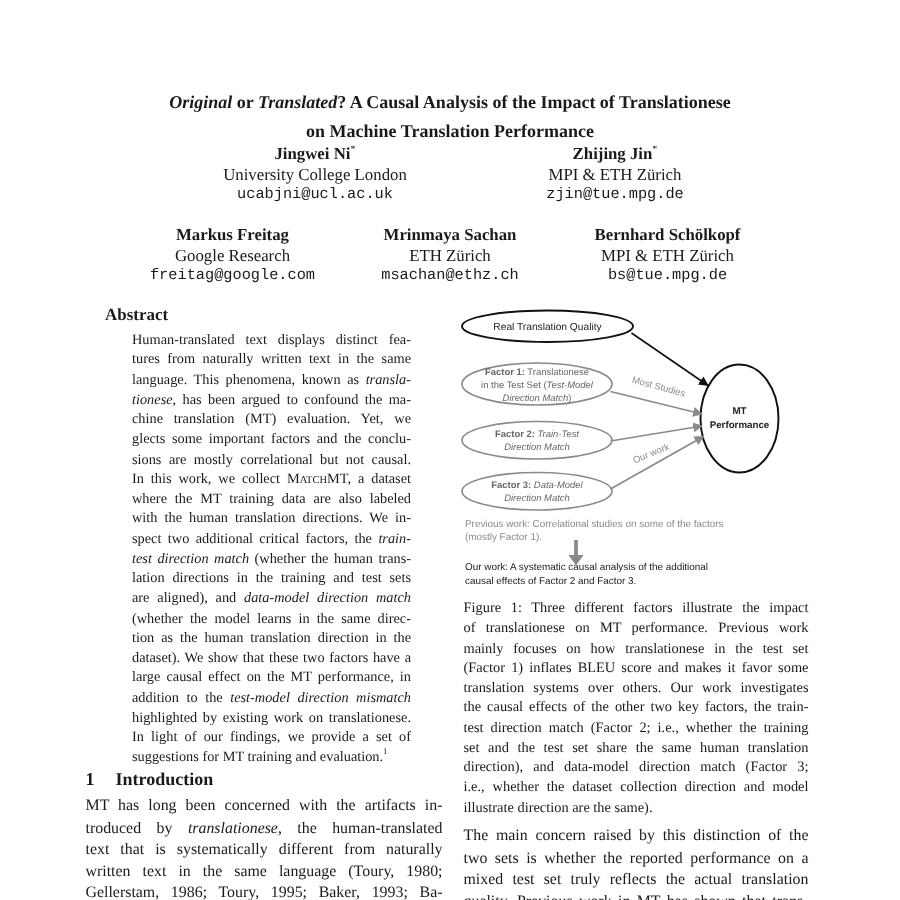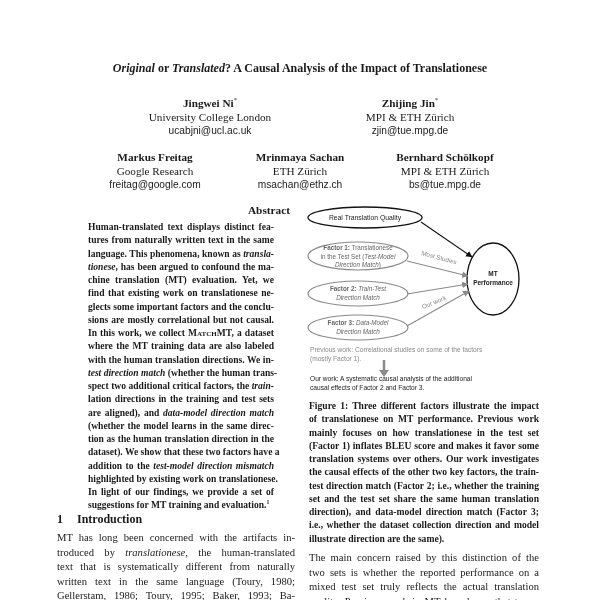--- a/index.html
+++ b/index.html
@@ -2,39 +2,40 @@
 <html><head>
 <meta charset="utf-8">
 <style>
   html, body { margin:0; padding:0; background:#ffffff; }
   body { width:600px; height:600px; position:relative; overflow:hidden; color:#1a1a1a; font-family:"Liberation Serif", serif; }
   .abs { position:absolute; }
   .title { left:40px; width:520px; top:59px; text-align:center; font-weight:bold; font-size:12px; line-height:19px; }
   .title i { font-style:italic; }
   .author { text-align:center; font-size:11.2px; line-height:14px; }
   .author .nm { font-weight:bold; }
-  .author .em { font-family:Liberation Sans, sans-serif; font-size:10.2px; }
-  .abstract-h { left:70px; width:220px; top:204px; text-align:right; font-weight:bold; font-size:11.3px; }
+  .author .em { font-family:Liberation Mono, monospace; font-size:10.2px; }
+  .abstract-h { left:70px; width:220px; top:204px; text-align:left; font-weight:bold; font-size:11.3px; }
   .para { font-size:9.55px; line-height:13.25px; text-align:justify; }
-  .para .ln { display:block; white-space:nowrap; text-align:justify; text-align-last:justify; height:13.25px;font-weight:bold; }
+  .para .ln { display:block; white-space:nowrap; text-align:justify; text-align-last:justify; height:13.25px; }
   .para .ln.last { text-align-last:left; }
   .intro-h { left:57px; top:512px; font-weight:bold; font-size:12px; }
   .intro-h span { margin-right:14px; }
   .body-text { font-size:10.6px; line-height:14.6px; }
   .body-text .ln { display:block; white-space:nowrap; text-align:justify; text-align-last:justify; height:14.6px; }
   .sc { font-variant:small-caps; }
   .fig-svg { left:300px; top:200px; }
   .fig-note { font-family:"Liberation Sans", sans-serif; font-size:6.6px; line-height:9px; }
   sup { font-size:60%; vertical-align:super; line-height:0; }
 </style>
 </head>
 <body>
 
 <div class="abs title">
   <div><i>Original</i><span> or </span><i>Translated</i><span>? A Causal Analysis of the Impact of Translationese</span></div>
+  <div>on Machine Translation Performance</div>
 </div>
 
 <div class="abs author" style="left:130px; width:160px; top:96px;">
   <div><span class="nm">Jingwei Ni</span><sup>*</sup></div>
   <div>University College London</div>
   <div class="em">ucabjni@ucl.ac.uk</div>
 </div>
 <div class="abs author" style="left:330px; width:160px; top:96px;">
   <div><span class="nm">Zhijing Jin</span><sup>*</sup></div>
   <div>MPI &amp; ETH Zürich</div>
@@ -57,33 +58,33 @@
   <div class="em">bs@tue.mpg.de</div>
 </div>
 
 <div class="abs abstract-h">Abstract</div>
 <div class="abs para" style="left:88px; width:186px; top:220px;">
   <span class="ln">Human-translated text displays distinct fea-</span>
   <span class="ln">tures from naturally written text in the same</span>
   <span class="ln">language. This phenomena, known as <i>transla-</i></span>
   <span class="ln"><i>tionese</i>, has been argued to confound the ma-</span>
   <span class="ln">chine translation (MT) evaluation. Yet, we</span>
-  <span class="ln">find that existing work on translationese ne-</span>
   <span class="ln">glects some important factors and the conclu-</span>
   <span class="ln">sions are mostly correlational but not causal.</span>
   <span class="ln">In this work, we collect <span class="sc">Match</span>MT, a dataset</span>
   <span class="ln">where the MT training data are also labeled</span>
   <span class="ln">with the human translation directions. We in-</span>
+  <span class="ln">spect two additional critical factors, the <i>train-</i></span>
   <span class="ln"><i>test direction match</i> (whether the human trans-</span>
-  <span class="ln">spect two additional critical factors, the <i>train-</i></span>
   <span class="ln">lation directions in the training and test sets</span>
   <span class="ln">are aligned), and <i>data-model direction match</i></span>
   <span class="ln">(whether the model learns in the same direc-</span>
   <span class="ln">tion as the human translation direction in the</span>
   <span class="ln">dataset). We show that these two factors have a</span>
+  <span class="ln">large causal effect on the MT performance, in</span>
   <span class="ln">addition to the <i>test-model direction mismatch</i></span>
   <span class="ln">highlighted by existing work on translationese.</span>
   <span class="ln">In light of our findings, we provide a set of</span>
   <span class="ln last"><span>suggestions for MT training and evaluation.</span><sup>1</sup></span>
 </div>
 
 <div class="abs intro-h"><span>1</span><span>Introduction</span></div>
 <div class="abs body-text" style="left:57px; width:238px; top:531px;">
   <span class="ln">MT has long been concerned with the artifacts in-</span>
   <span class="ln">troduced by <i>translationese</i>, the human-translated</span>

